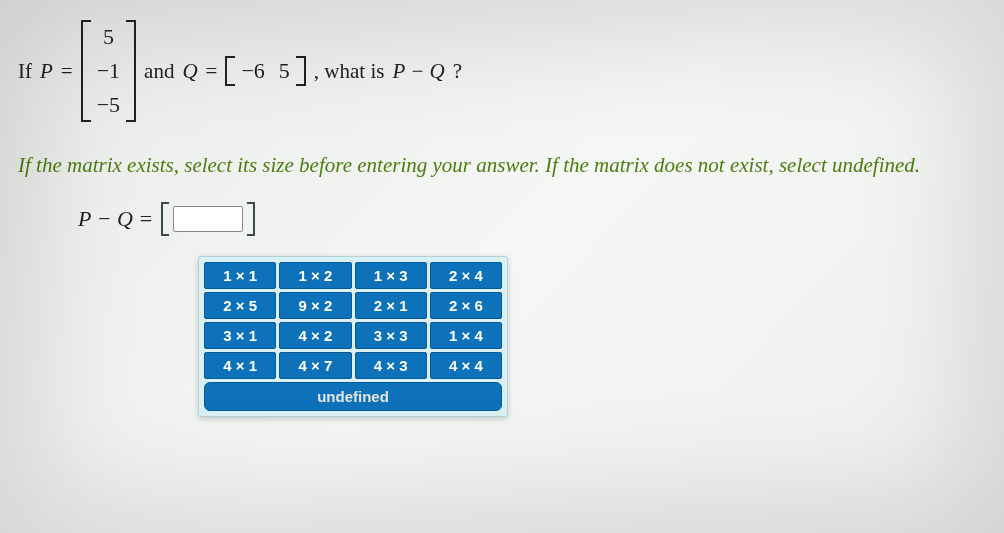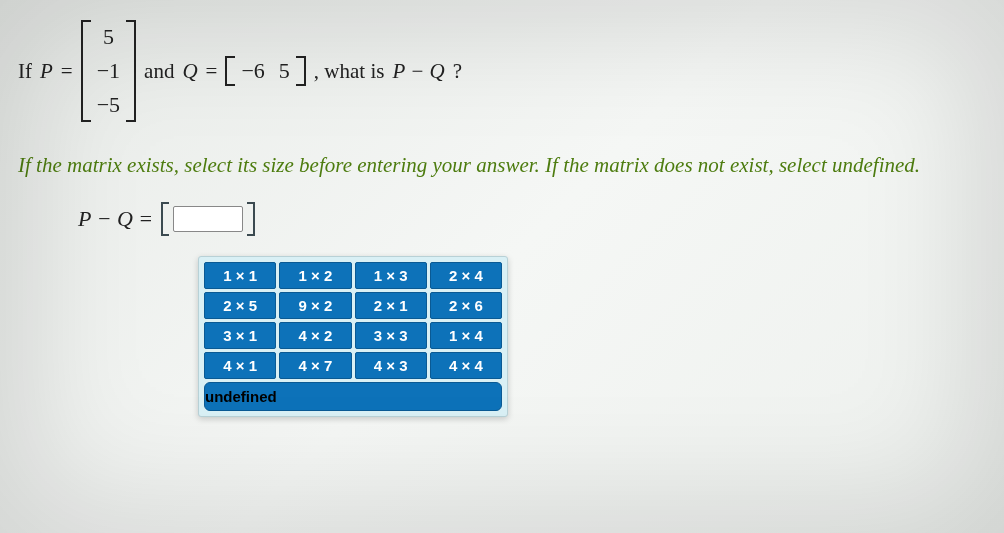--- a/index.html
+++ b/index.html
@@ -110,23 +110,24 @@
     font-weight: bold;
     text-align: center;
     padding: 4px 0;
     border: 1px solid #0a5a94;
     border-radius: 2px;
     cursor: pointer;
     white-space: nowrap;
   }
   .undef-btn {
     background: #0d72b9;
-    color: #000000;
+    color: #e5e5e5;
     font-size: 15px;
     font-weight: bold;
+    text-align: center;
     padding: 5px 0;
     border: 1px solid #0a5a94;
     border-radius: 6px;
     cursor: pointer;
   }
   .vignette {
     pointer-events: none;
     position: absolute;
     inset: 0;
     box-shadow: inset 0 0 120px 30px rgba(0,0,0,0.12);

